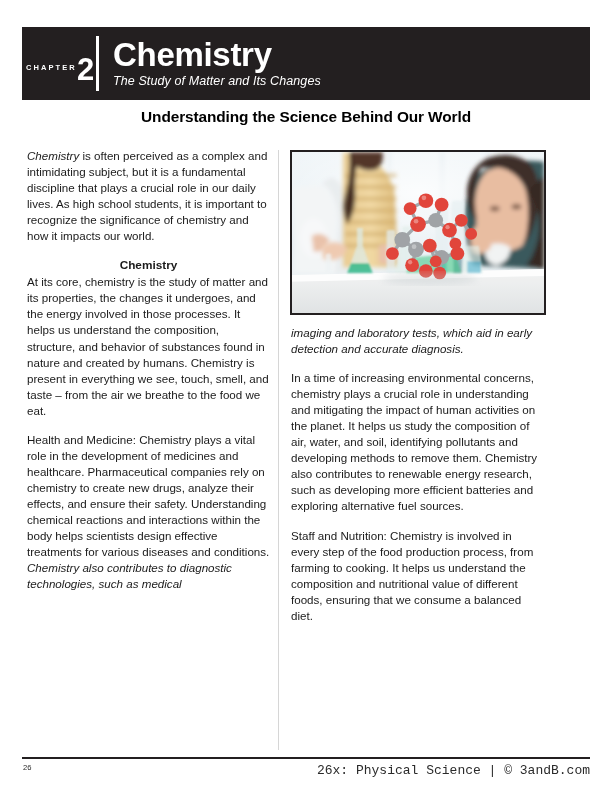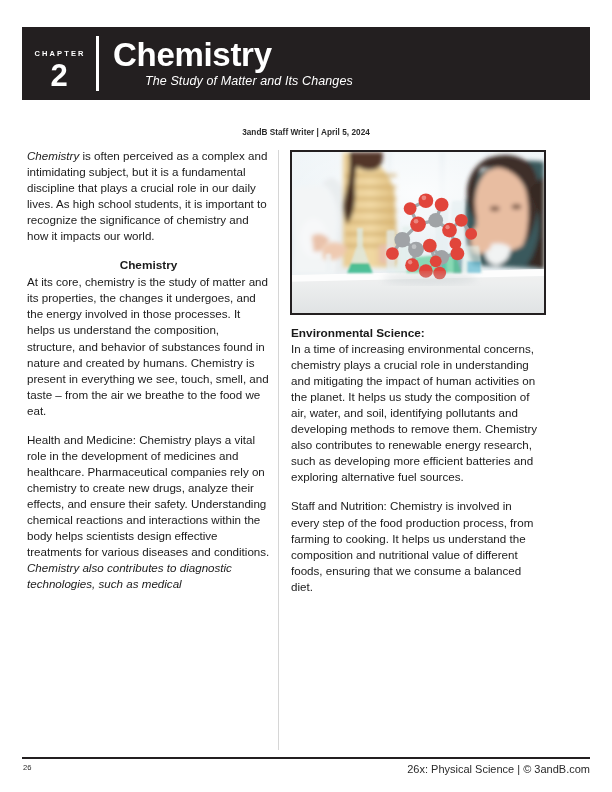--- a/index.html
+++ b/index.html
@@ -33,21 +33,21 @@
     width: 568px;
     height: 73px;
     background: #231f20;
     display: flex;
     align-items: stretch;
   }
   .chapter-block {
     width: 74px;
     min-width: 74px;
     display: flex;
-    flex-direction: column;
+    flex-direction: row;
     align-items: center;
     justify-content: center;
     padding-top: 13px;
   }
   .chapter-word {
     color: #ffffff;
     font-size: 7.5px;
     letter-spacing: 2.1px;
     font-weight: bold;
     text-indent: 2.1px;
@@ -80,21 +80,20 @@
     line-height: 1.02;
     letter-spacing: -0.3px;
   }
   .banner-sub {
     color: #ffffff;
     font-size: 12.5px;
     font-style: italic;
     line-height: 1.1;
     margin-top: 3px;
     letter-spacing: 0.1px;
-    margin-left: 32px;
   }
 
   
   .headline {
     position: absolute;
     left: 22px;
     top: 108px;
     width: 568px;
     text-align: center;
     font-size: 15.4px;
@@ -186,43 +185,44 @@
     position: absolute;
     left: 23px;
     top: 763px;
     font-size: 7.6px;
     color: #2a2a2a;
   }
   .footer-right {
     position: absolute;
     right: 22px;
     top: 763px;
-    font-size: 11px;
+    font-size: 13px;
     color: #2a2a2a;
     text-align: right;
+    font-family: Liberation Mono, monospace;
   }
 </style>
 </head>
 <body>
 
 <div class="page">
 
   <div class="banner">
     <div class="chapter-block">
       <div class="chapter-word">CHAPTER</div>
       <div class="chapter-num">2</div>
     </div>
     <div class="banner-rule"></div>
     <div class="banner-text">
       <div class="banner-title">Chemistry</div>
       <div class="banner-sub">The Study of Matter and Its Changes</div>
     </div>
   </div>
 
-  <div class="byline">3andB Staff Writer | April 5, 2024</div>
+  <div class="headline">Understanding the Science Behind Our World</div>
 
   <div class="col-divider"></div>
 
   <div class="col col-left">
     <p class="body"><span class="ital">Chemistry</span><span> is often perceived as a complex and intimidating subject, but it is a fundamental discipline that plays a crucial role in our daily lives. As high school students, it is important to recognize the significance of chemistry and how it impacts our world.</span></p>
 
     <p class="subhead-center">Chemistry</p>
     <p class="body">At its core, chemistry is the study of matter and its properties, the changes it undergoes, and the energy involved in those processes. It helps us understand the composition, structure, and behavior of substances found in nature and created by humans. Chemistry is present in everything we see, touch, smell, and taste – from the air we breathe to the food we eat.</p>
 
     <p class="body tight"><span class="run-in">Health and Medicine:</span><span> Chemistry plays a vital role in the development of medicines and healthcare. Pharmaceutical companies rely on chemistry to create new drugs, analyze their effects, and ensure their safety. Understanding chemical reactions and interactions within the body helps scientists design effective treatments for various diseases and conditions. </span><span class="ital">Chemistry also contributes to diagnostic technologies, such as medical</span></p>
@@ -371,22 +371,22 @@
           <circle cx="124" cy="97" r="2.4"></circle>
           <circle cx="120" cy="113" r="2.2"></circle>
         </g>
       </g>
       <ellipse cx="140" cy="130" rx="48" ry="6" fill="#b9c2c5" opacity="0.35" filter="url(#soft3)"></ellipse>
       <rect x="0" y="0" width="256" height="165" fill="#ffffff" opacity="0.06"></rect>
     </svg>
   </div>
 
   <div class="col col-right" style="top:325px;">
-
-    <p class="subhead">Environmental Science:</p>
+    <p class="body ital">imaging and laboratory tests, which aid in early detection and accurate diagnosis.</p>
+
     <p class="body">In a time of increasing environmental concerns, chemistry plays a crucial role in understanding and mitigating the impact of human activities on the planet. It helps us study the composition of air, water, and soil, identifying pollutants and developing methods to remove them. Chemistry also contributes to renewable energy research, such as developing more efficient batteries and exploring alternative fuel sources.</p>
 
     <p class="body"><span class="run-in">Staff and Nutrition:</span><span> Chemistry is involved in every step of the food production process, from farming to cooking. It helps us understand the composition and nutritional value of different foods, ensuring that we consume a balanced diet.</span></p>
   </div>
 
   <div class="footer-rule"></div>
   <div class="footer-left">26</div>
   <div class="footer-right">26x: Physical Science | © 3andB.com</div>
 
 </div>

